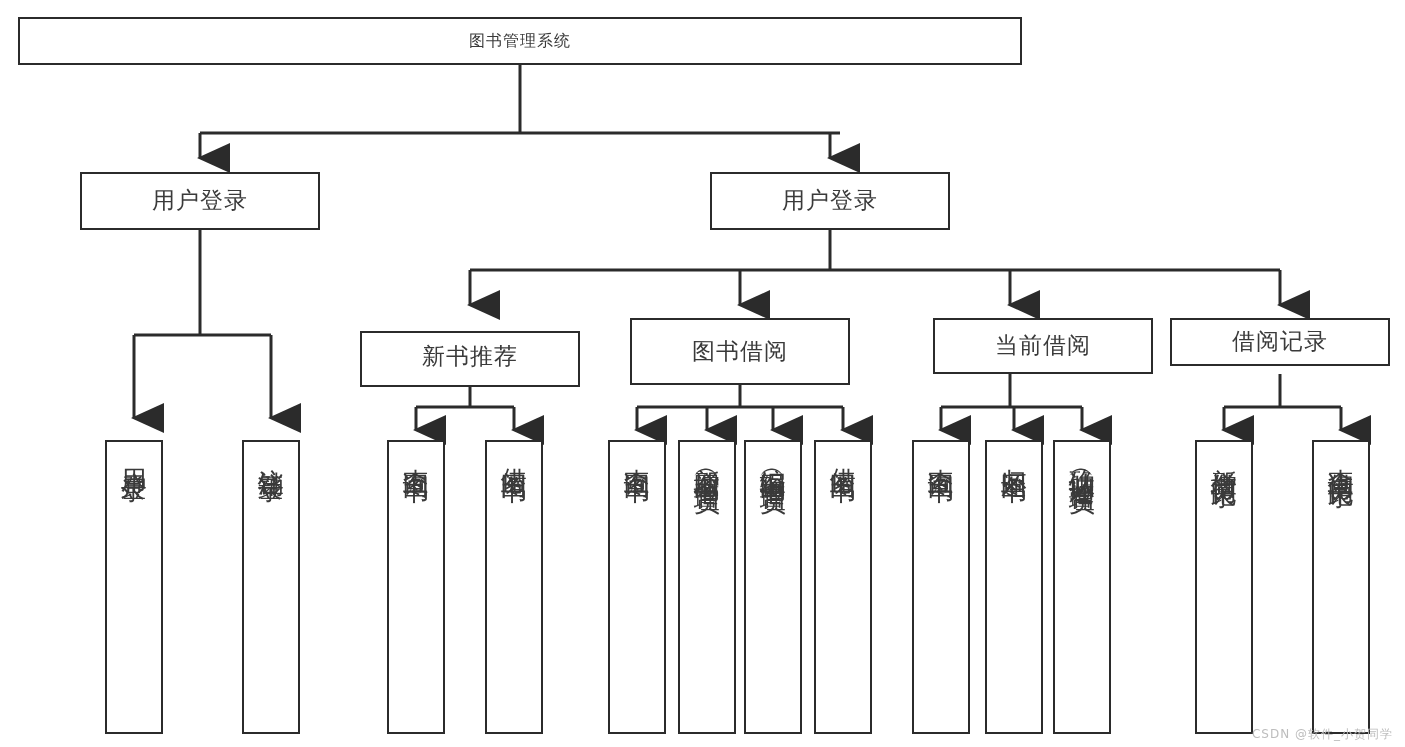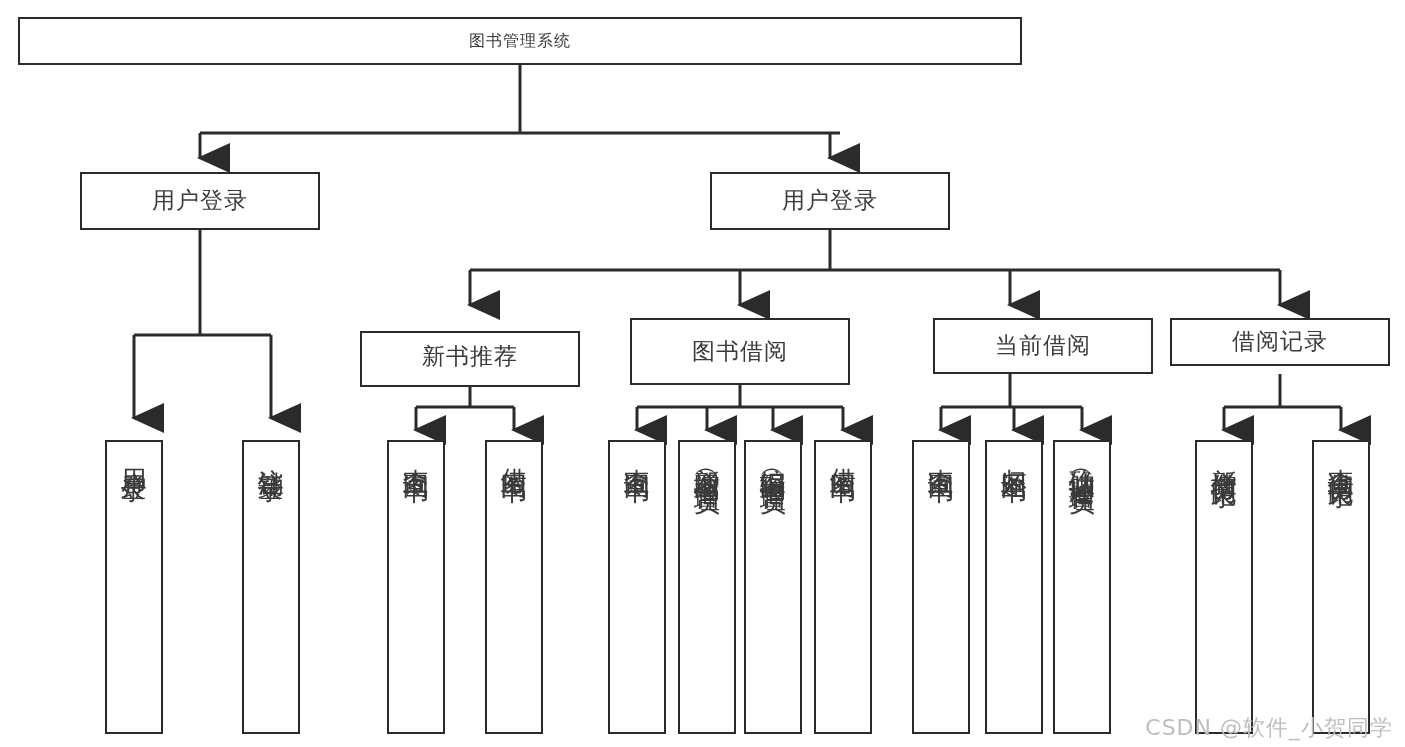--- a/index.html
+++ b/index.html
@@ -54,21 +54,21 @@
   }
   .node.vertical > span{
     display:block;
     writing-mode:vertical-rl;
     text-orientation:upright;
   }
   .watermark{
     position:absolute;
     right:12px;
     bottom:4px;
-    font-size:22px;
+    font-size:12px;
     color:#bdbdbd;
     letter-spacing:1px;
     white-space:nowrap;
     font-family:"DejaVu Sans","Liberation Sans",sans-serif;
   }
 </style>
 </head>
 <body>
 
 <div id="canvas">

